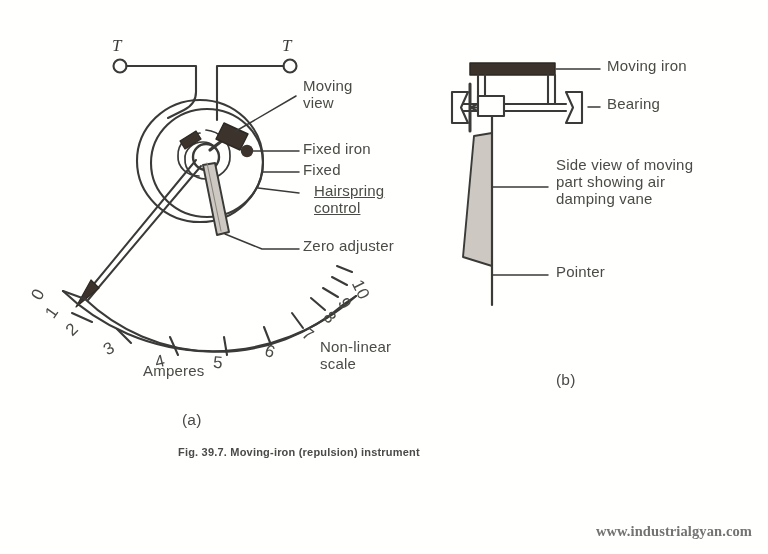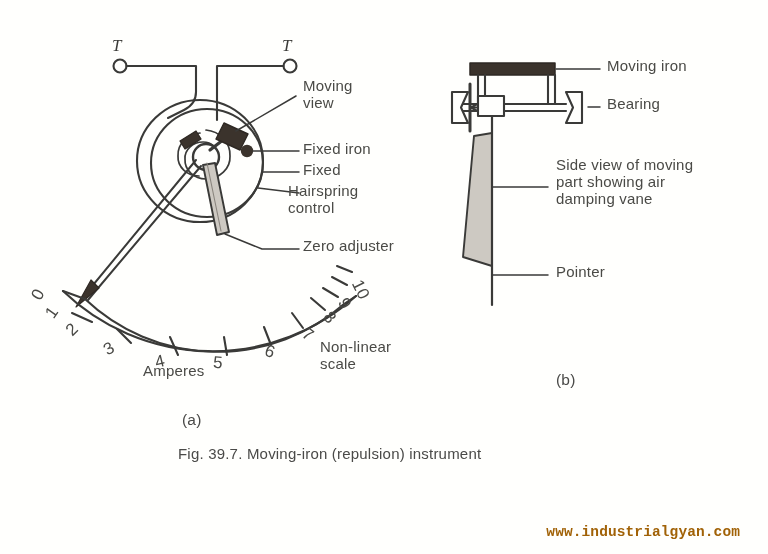--- a/index.html
+++ b/index.html
@@ -17,26 +17,26 @@
     position:absolute;
     font-family:"Liberation Sans", sans-serif;
     color:#4a4a46;
     white-space:pre;
     line-height:1.12;
     letter-spacing:.2px;
   }
   .lead-lbl{font-size:15px;}
   .term{font-size:17px;font-family:"Liberation Serif",serif;font-style:italic;color:#3d3d3a;}
   .num{font-size:17px;color:#4a4a46;font-family:"Liberation Sans",sans-serif;}
-  .cap{font-size:15px;color:#4a4a48;}
+  .cap{font-size:11px;color:#4a4a48;font-weight:bold;}
   .subcap{font-size:15.5px;color:#4a4a48;}
   .wm{
-    position:absolute;right:28px;bottom:14px;
-    font-size:14.5px;font-weight:bold;color:#a16207;
-    font-family:Liberation Mono, monospace;letter-spacing:.1px;
+    position:absolute;right:16px;bottom:14px;
+    font-size:14.5px;font-weight:bold;color:#737373;
+    font-family:Liberation Serif, serif;letter-spacing:.1px;
   }
 </style>
 </head>
 <body>
 
 <svg id="figure" viewBox="0 0 768 554">
 
   <defs>
 
     <marker id="ptrHead" markerWidth="9" markerHeight="9" refX="7.5" refY="4.5" orient="auto">
@@ -158,21 +158,21 @@
   </g>
 </svg>
 
 <div class="lbl term" style="left:112px;top:36px;">T</div>
 <div class="lbl term" style="left:282px;top:36px;">T</div>
 
 <div class="lbl lead-lbl" style="left:303px;top:78px;">Moving
 view</div>
 <div class="lbl lead-lbl" style="left:303px;top:141px;">Fixed iron</div>
 <div class="lbl lead-lbl" style="left:303px;top:162px;">Fixed</div>
-<div class="lbl lead-lbl" style="left:288px;top:183px;">Hairspring
+<div class="lbl lead-lbl" style="left:314px;top:183px;text-decoration:underline;">Hairspring
 control</div>
 <div class="lbl lead-lbl" style="left:303px;top:238px;text-align:right;">Zero adjuster</div>
 
 <div class="lbl lead-lbl" style="left:607px;top:58px;">Moving iron</div>
 <div class="lbl lead-lbl" style="left:607px;top:96px;">Bearing</div>
 <div class="lbl lead-lbl" style="left:556px;top:157px;">Side view of moving
 part showing air
 damping vane</div>
 <div class="lbl lead-lbl" style="left:556px;top:264px;">Pointer</div>
 

